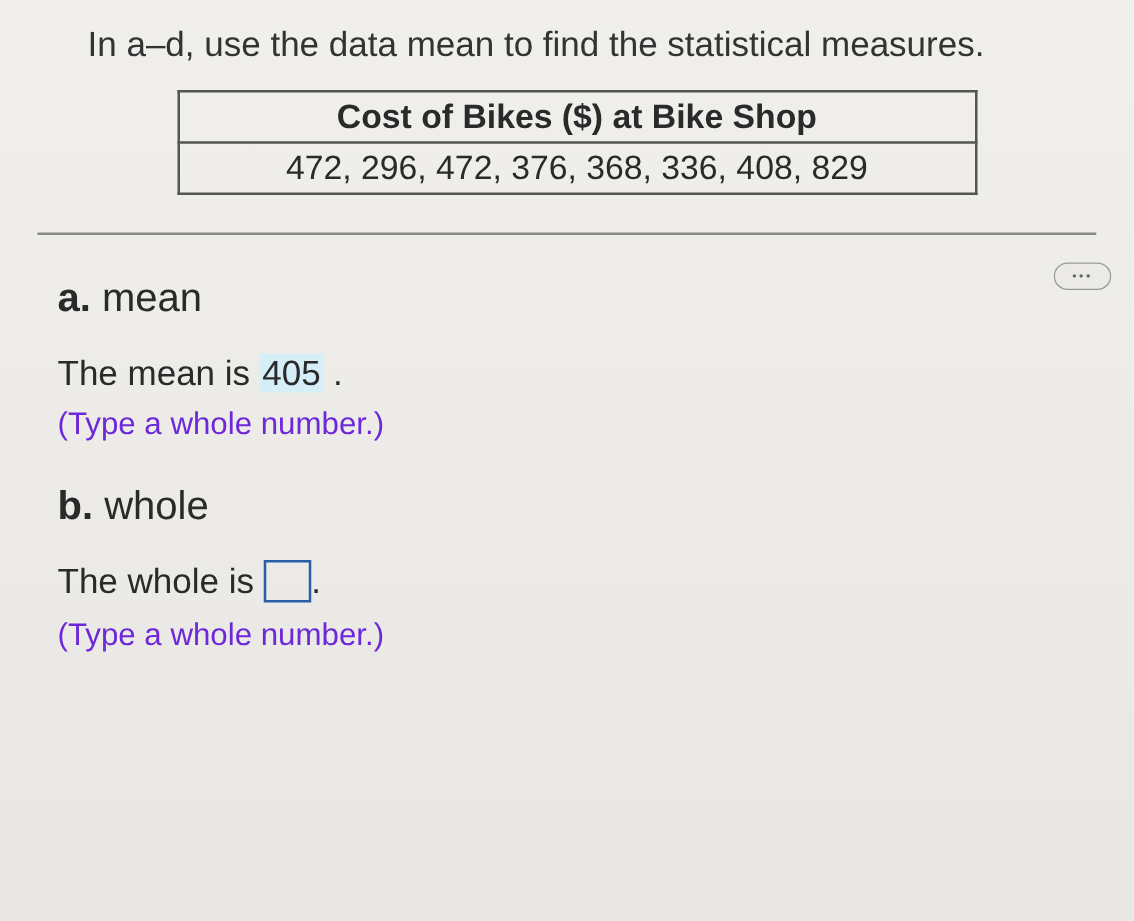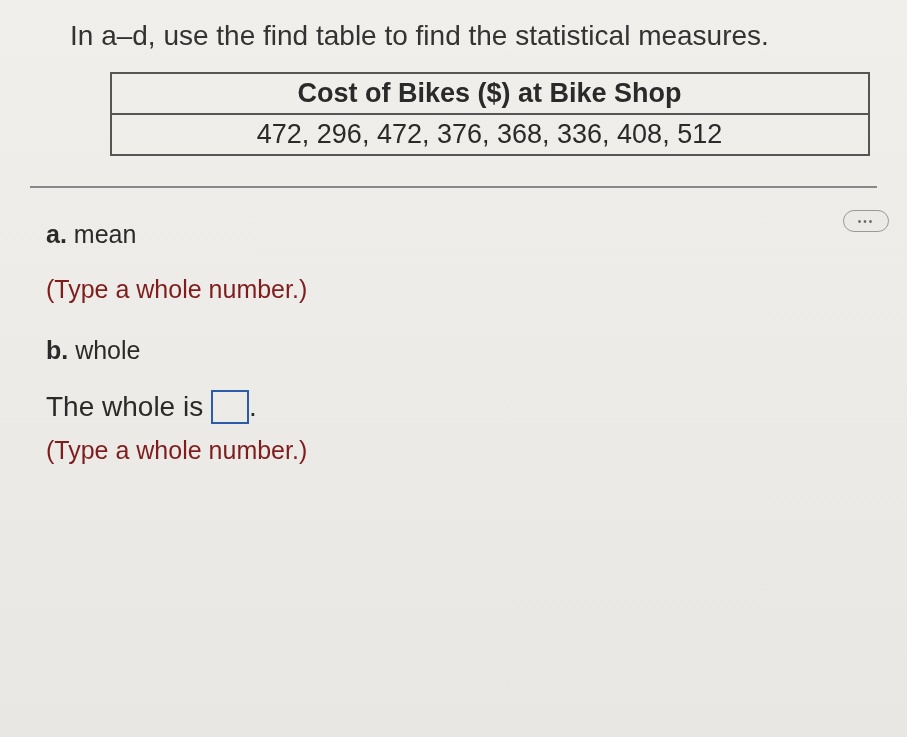--- a/index.html
+++ b/index.html
@@ -17,24 +17,24 @@
       position: relative;
     }
     .instruction {
       font-size: 28px;
       margin-bottom: 20px;
       padding-left: 40px;
       color: #333;
     }
     .data-table {
       margin: 0 auto 20px auto;
-      width: 760px;
+      width: 640px;
       border-collapse: collapse;
       position: relative;
-      left: 36px;
+      left: 8px;
       border-radius: 13px;
     }
     .data-table td {
       border: 2px solid #555;
       padding: 4px 14px;
       font-size: 27px;
       text-align: center;
     }
     .table-header {
       font-weight: bold;
@@ -58,73 +58,76 @@
       justify-content: center;
       font-size: 10px;
       letter-spacing: 2px;
       color: #666;
       cursor: pointer;
     }
     .section {
       margin: 32px 0 0 16px;
     }
     .label-line {
-      font-size: 25px;
+      font-size: 32px;
       margin-bottom: 26px;
       margin-top: 10px;
     }
     .label-bold {
       font-weight: bold;
     }
     .answer-line {
       font-size: 28px;
       margin-bottom: 10px;
     }
     .filled-answer {
       background: #d6eef8;
       padding: 0 2px;
     }
     .hint-line {
       font-size: 25px;
-      color: #7f1d1d;
+      color: #6d28d9;
       margin-bottom: 14px;
     }
     .answer-box {
       display: inline-block;
       width: 38px;
       height: 34px;
       border: 2px solid #2a5ca8;
       vertical-align: middle;
       position: relative;
       top: -2px;
     }
   </style>
 </head>
 <body>
 
-<div class="instruction">In a–d, use the find table to find the statistical measures.</div>
+<div class="instruction">In a–d, use the data mean to find the statistical measures.</div>
 
 <table class="data-table">
   <tbody>
       <tr>
     <td class="table-header">Cost of Bikes ($) at Bike Shop</td>
   </tr>
   <tr>
-    <td>472, 296, 472, 376, 368, 336, 408, 512</td>
+    <td>472, 296, 472, 376, 368, 336, 408, 829</td>
   </tr>
 </tbody>
   </table>
 
 <hr class="divider-line">
 
 <div class="ellipsis-button">•••</div>
 
 <div class="section">
   <div class="label-line">
     <span class="label-bold">a.</span><span> mean</span>
+  </div>
+  <div class="answer-line">
+    <span>The mean is </span><span class="filled-answer">405</span><span> .</span>
   </div>
   <div class="hint-line">(Type a whole number.)</div>
 </div>
 
 <div class="section">
   <div class="label-line">
     <span class="label-bold">b.</span><span> whole</span>
   </div>
   <div class="answer-line">
     <span>The whole is </span><span class="answer-box"></span><span>.</span>

